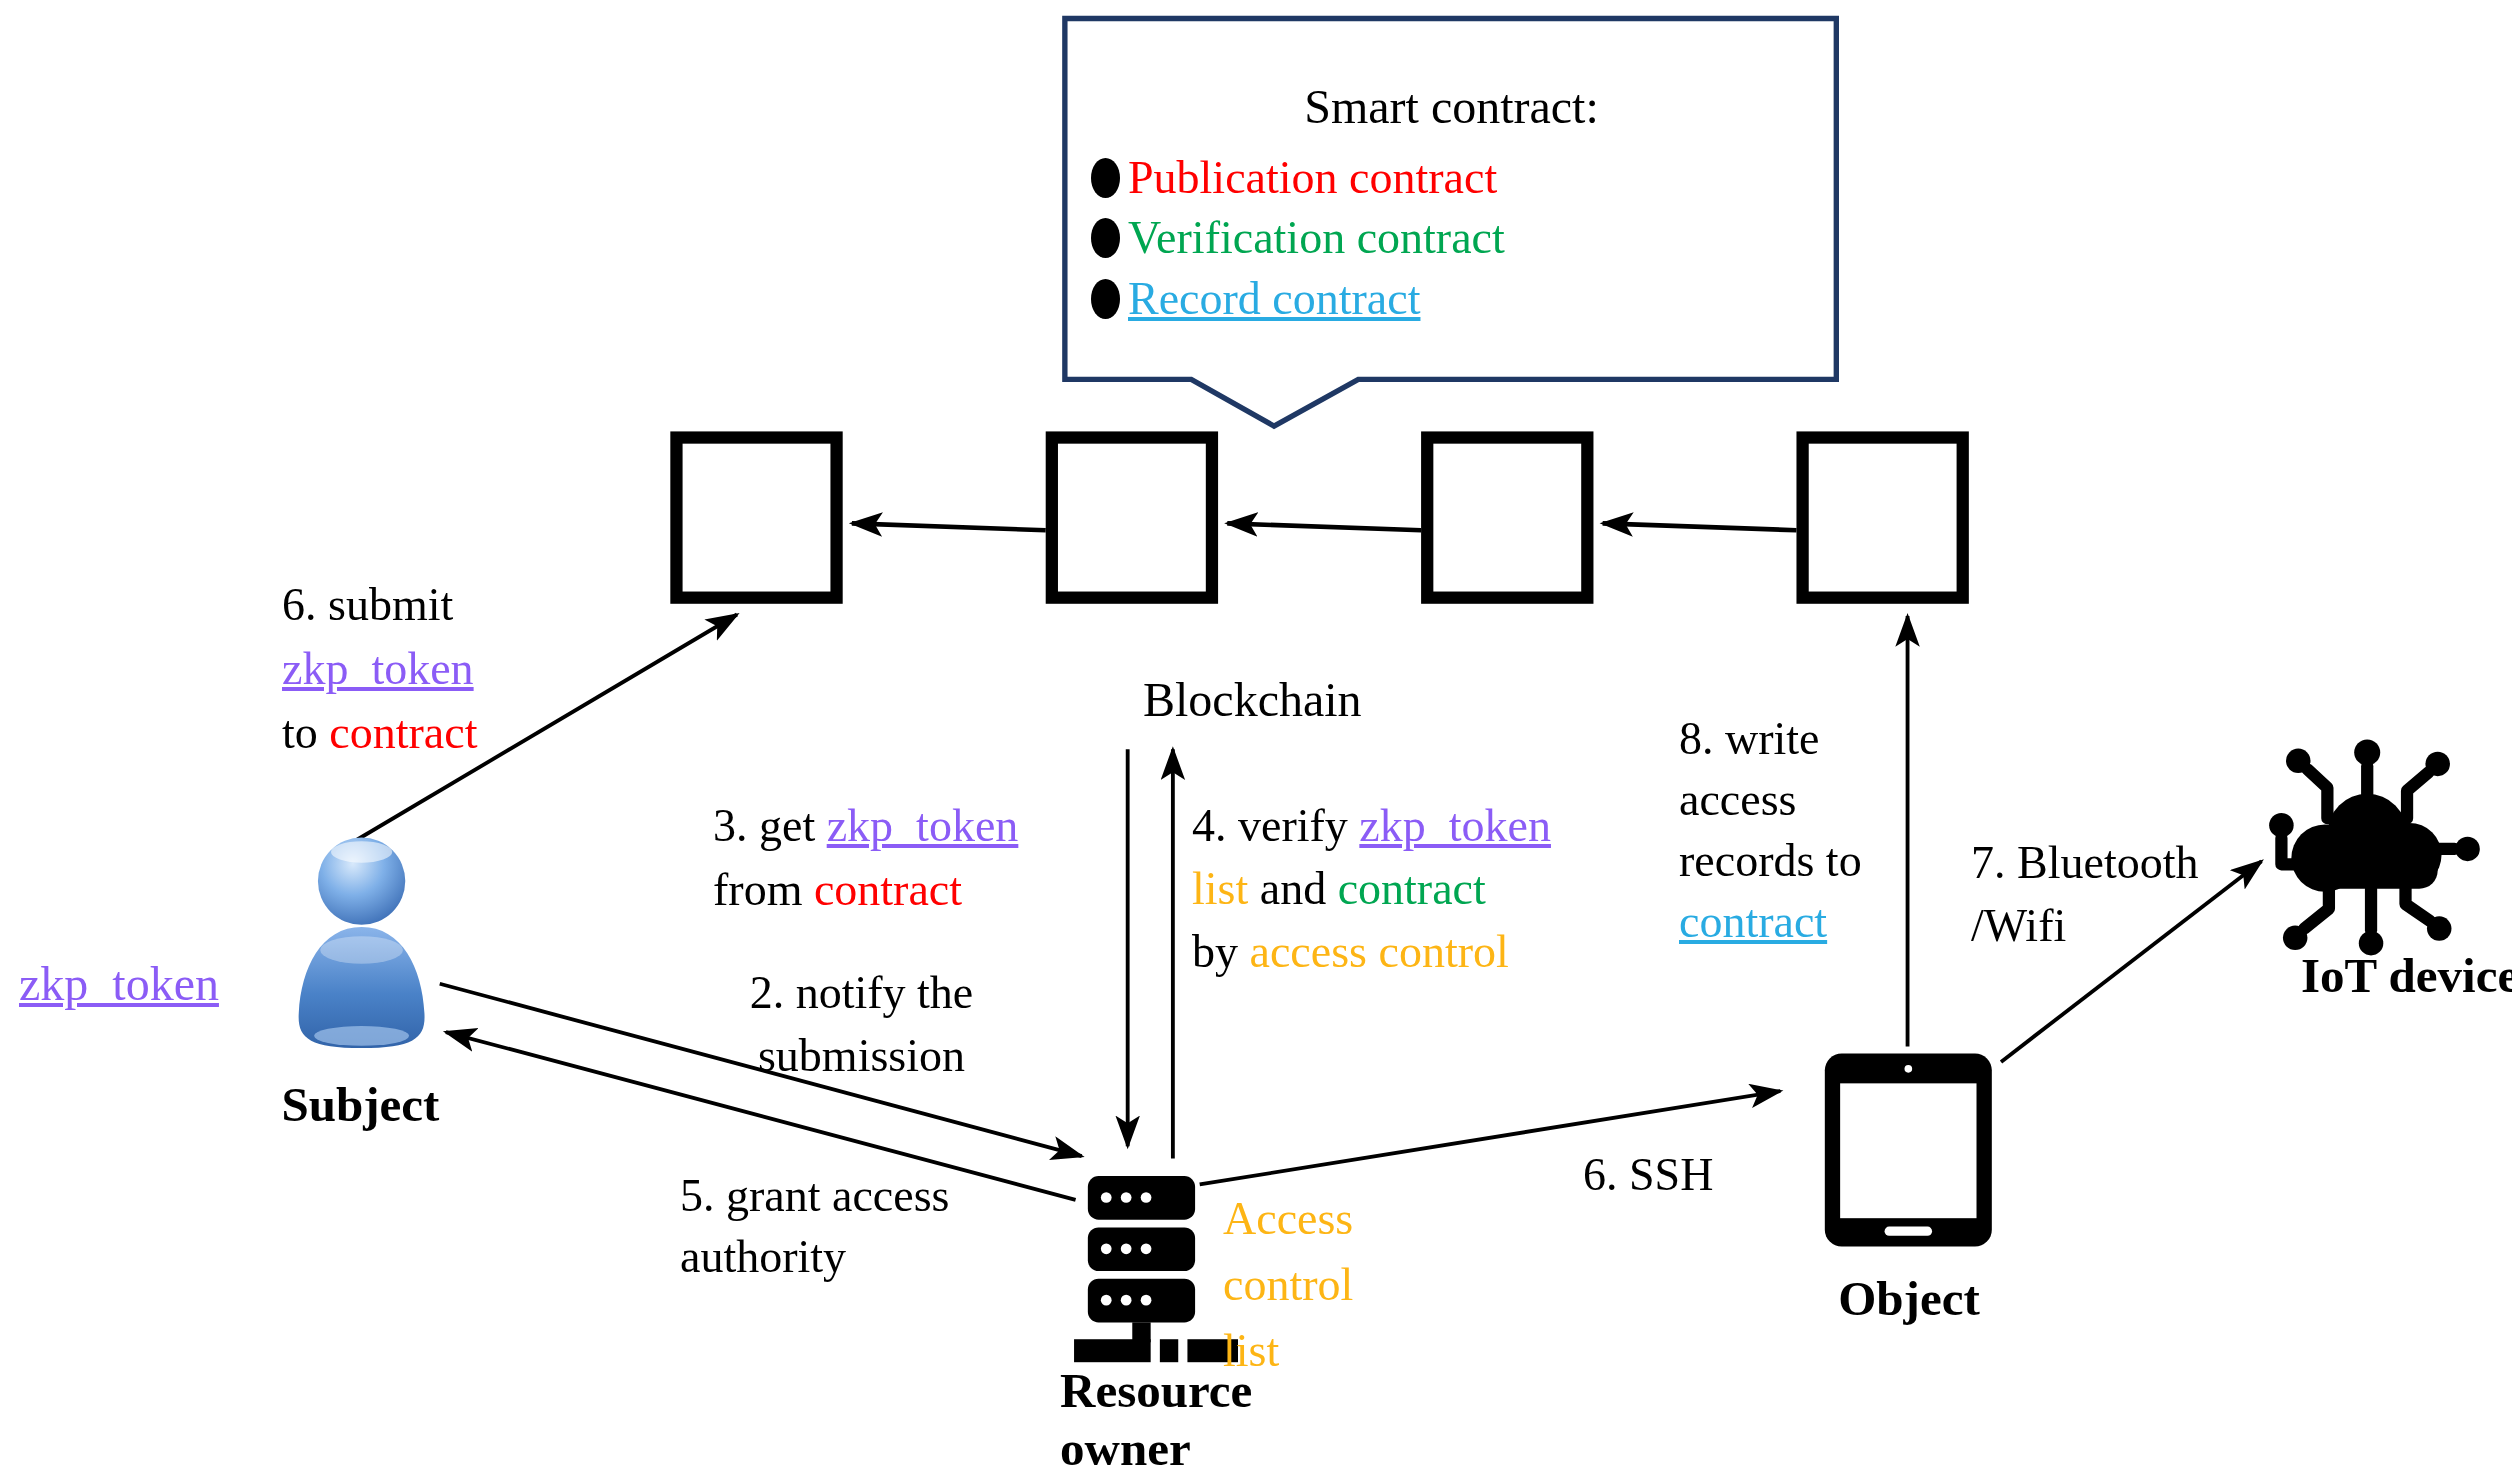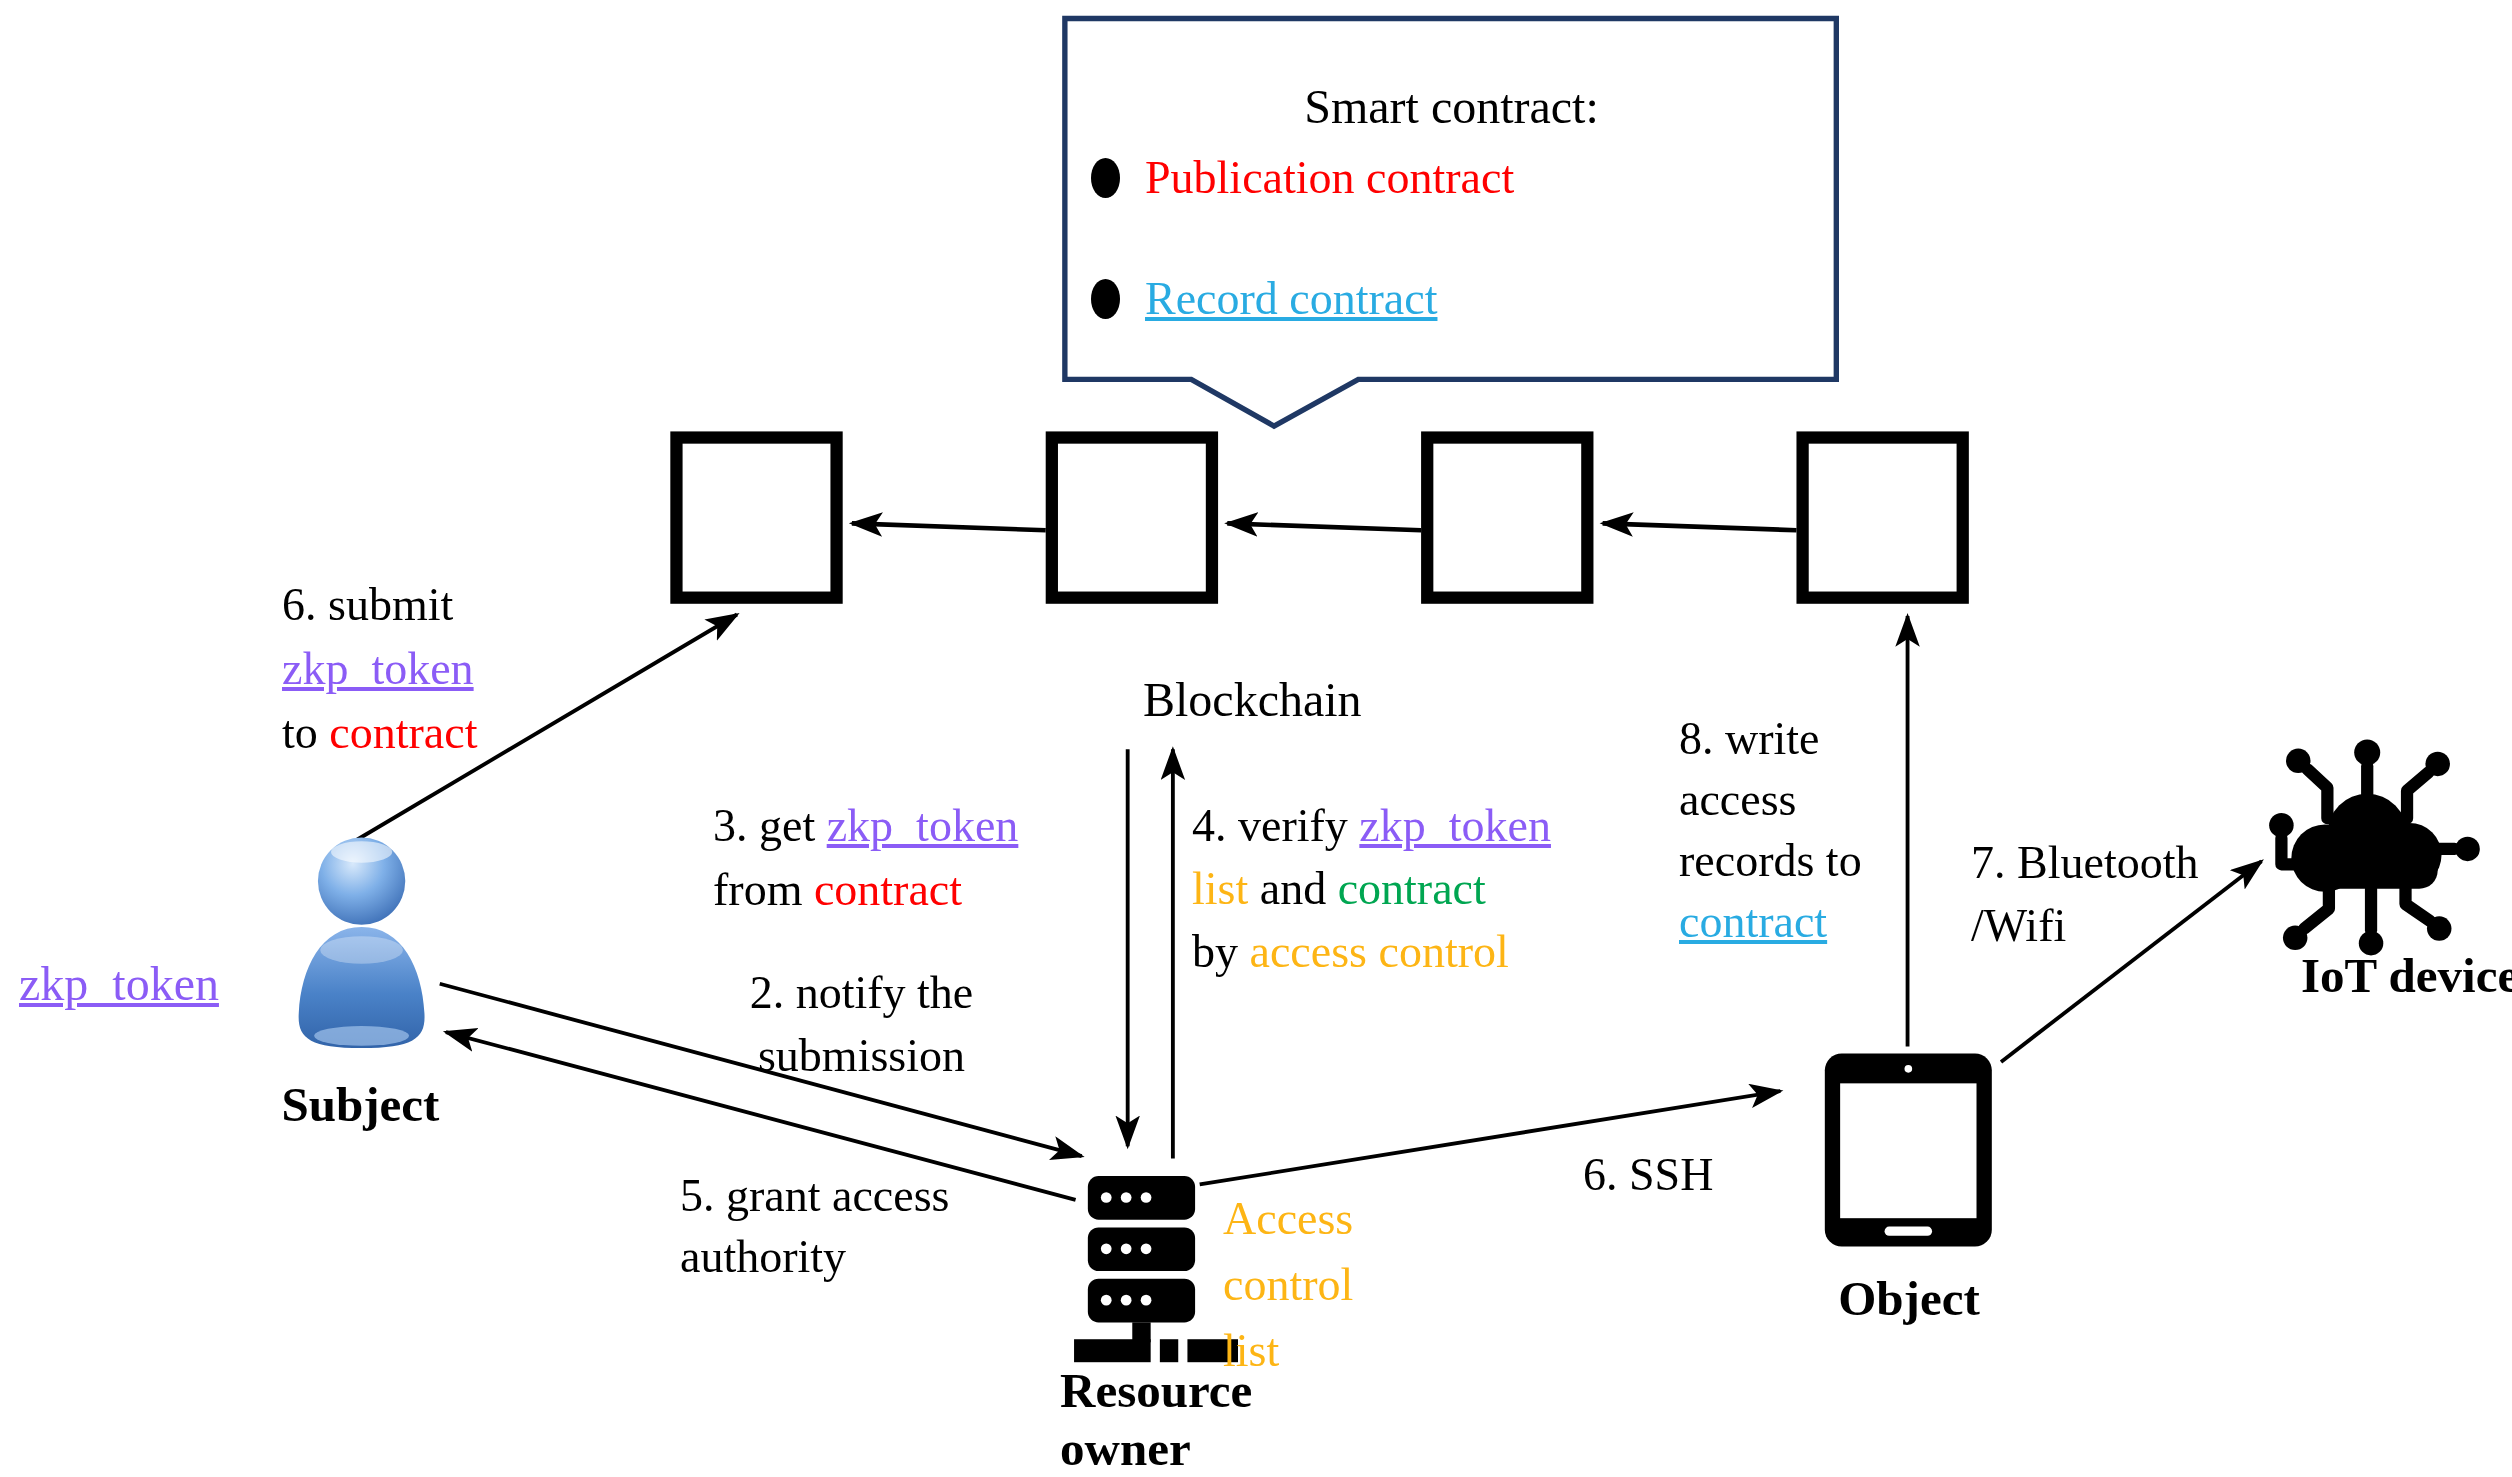--- a/index.html
+++ b/index.html
@@ -10,21 +10,21 @@
   .t{position:absolute;white-space:nowrap;font-size:46px;line-height:64px;}
   .bold{font-weight:bold;}
   .center{text-align:center;}
   .purple{color:#8b5cf6;text-decoration:underline;}
   .red{color:#FF0000;}
   .green{color:#00A651;}
   .blue{color:#29ABE2;text-decoration:underline;}
   .orange{color:#FDB515;}
   .callout-title{position:absolute;left:1066px;top:80px;width:771px;
        text-align:center;font-size:48px;line-height:54px;}
-  .bullet-row{position:absolute;display:flex;align-items:center;gap:25px;left:1091px;}
+  .bullet-row{position:absolute;display:flex;align-items:center;gap:8px;left:1091px;}
   .bullet-dot{width:29px;height:40px;background:#000;border-radius:50%;flex:0 0 auto;}
   .bullet-label{font-size:46px;line-height:49px;}
 </style>
 </head>
 <body>
 
 <div id="canvas">
 
   <svg class="layer" width="2512" height="1478" viewBox="0 0 3279 1929">
     <defs>
@@ -129,20 +129,24 @@
         <rect x="3002" y="1110" width="180" height="50" rx="24"></rect>
       </g>
     </g>
   </svg>
 
   <div class="callout-title">Smart contract:</div>
   <div class="bullet-row" style="top:153px;">
     <span class="bullet-dot"></span>
     <span class="bullet-label red">Publication contract</span>
   </div>
+  <div class="bullet-row" style="top:213px;">
+    <span class="bullet-dot"></span>
+    <span class="bullet-label green">Verification contract</span>
+  </div>
   <div class="bullet-row" style="top:274px;">
     <span class="bullet-dot"></span>
     <span class="bullet-label blue">Record contract</span>
   </div>
 
   <div class="t" style="left:1143px;top:668px;font-size:48px;">Blockchain</div>
 
   <div class="t" style="left:282px;top:573px;">
     <div><span>6. submit</span></div>
     <div class="purple"><span>zkp_token</span></div>

